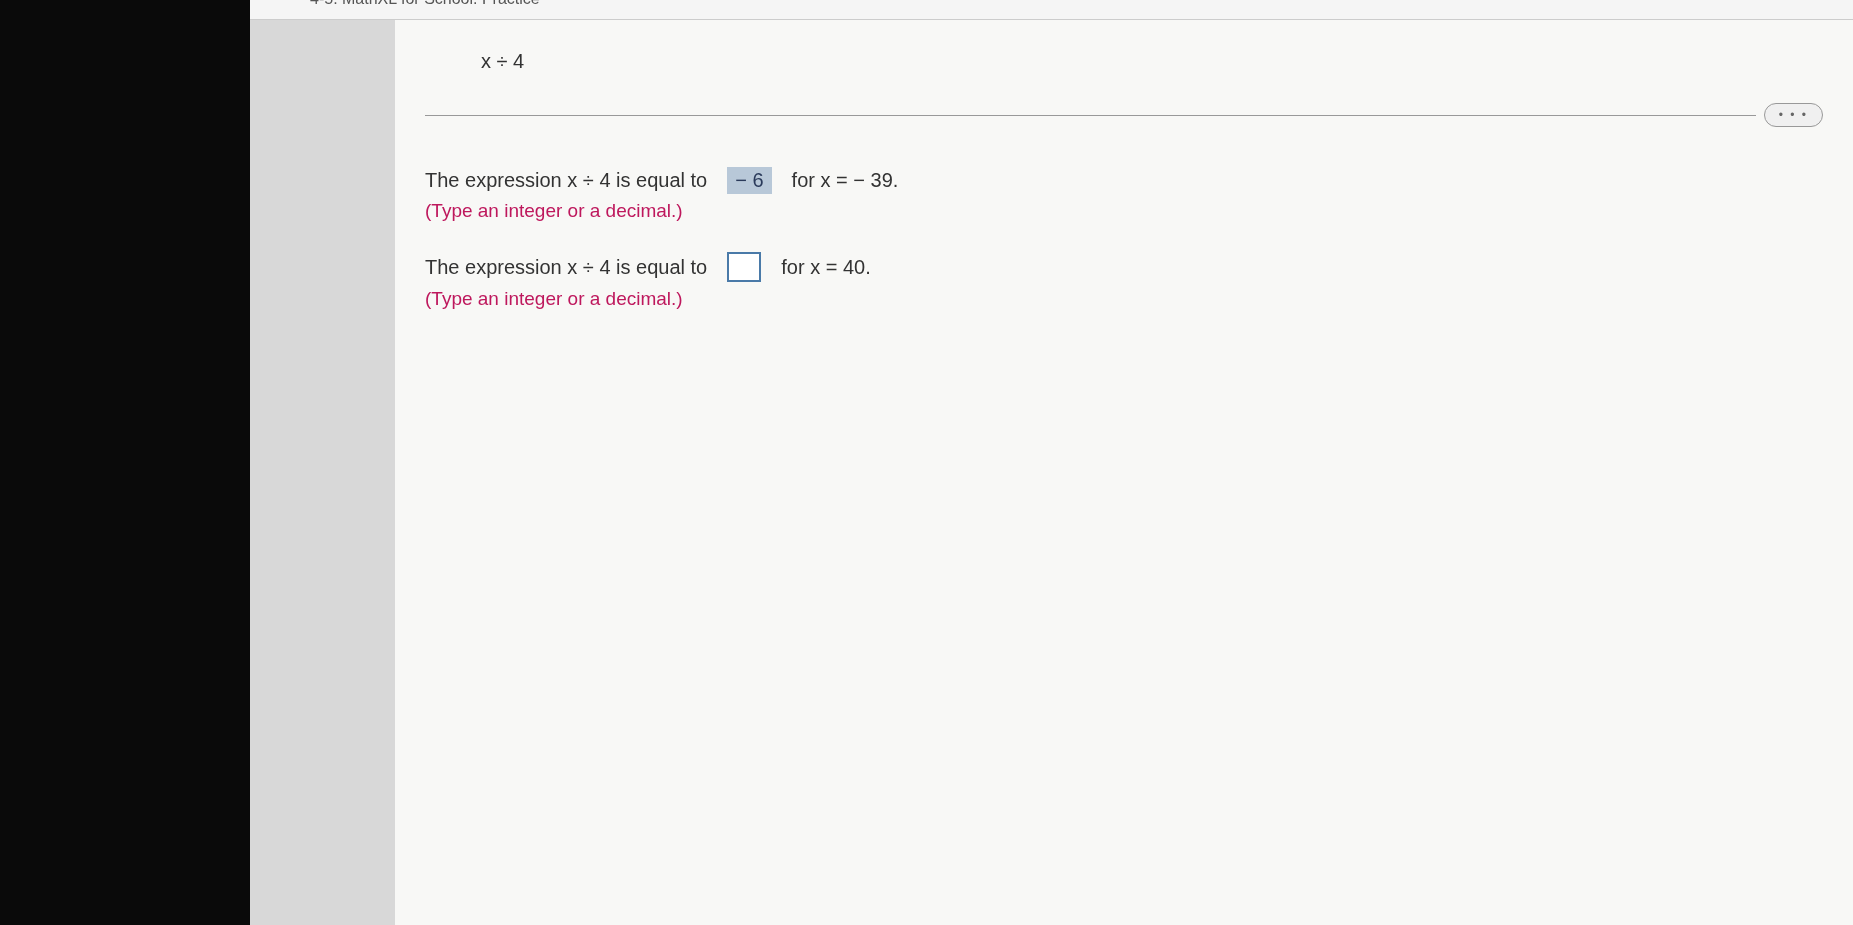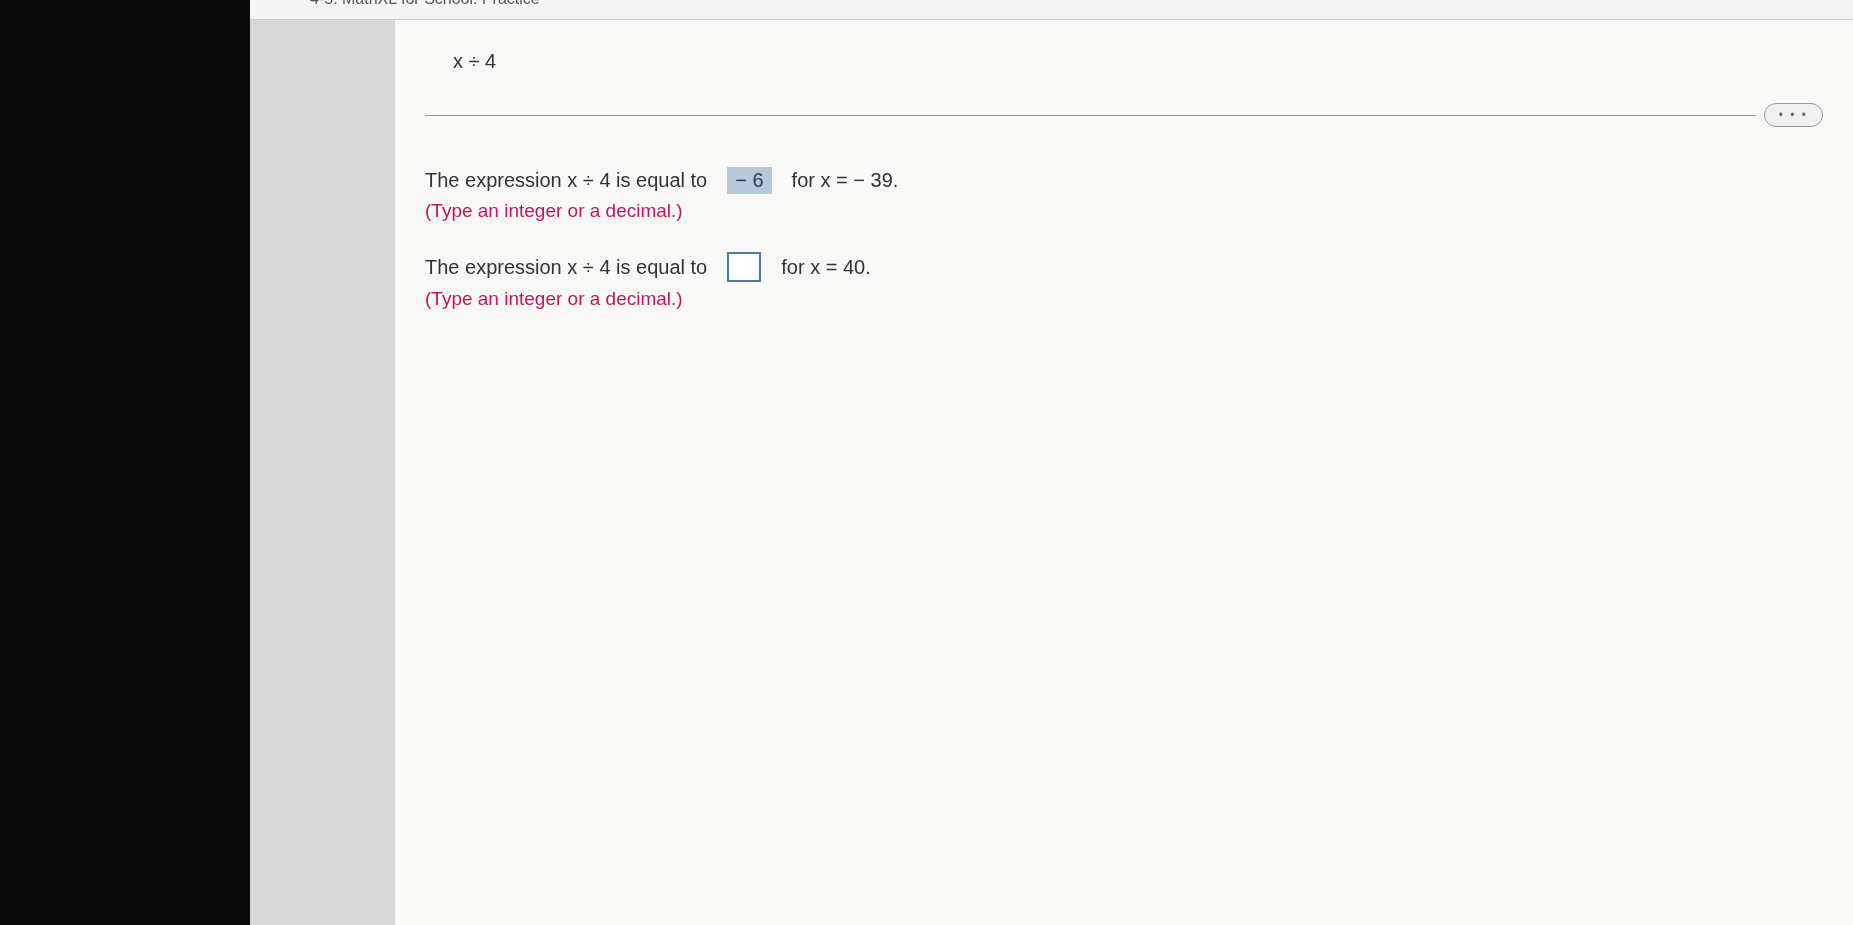--- a/index.html
+++ b/index.html
@@ -75,21 +75,21 @@
     
     .question-prompt {
       font-size: 20px;
       color: #333;
       margin-bottom: 22px;
     }
     
     .expression {
       font-size: 20px;
       color: #333;
-      margin-left: 28px;
+      margin-left: 56px;
       margin-bottom: 30px;
     }
     
     .divider-row {
       display: flex;
       align-items: center;
       margin: 0 0 40px 0;
     }
     
     .divider-line {

